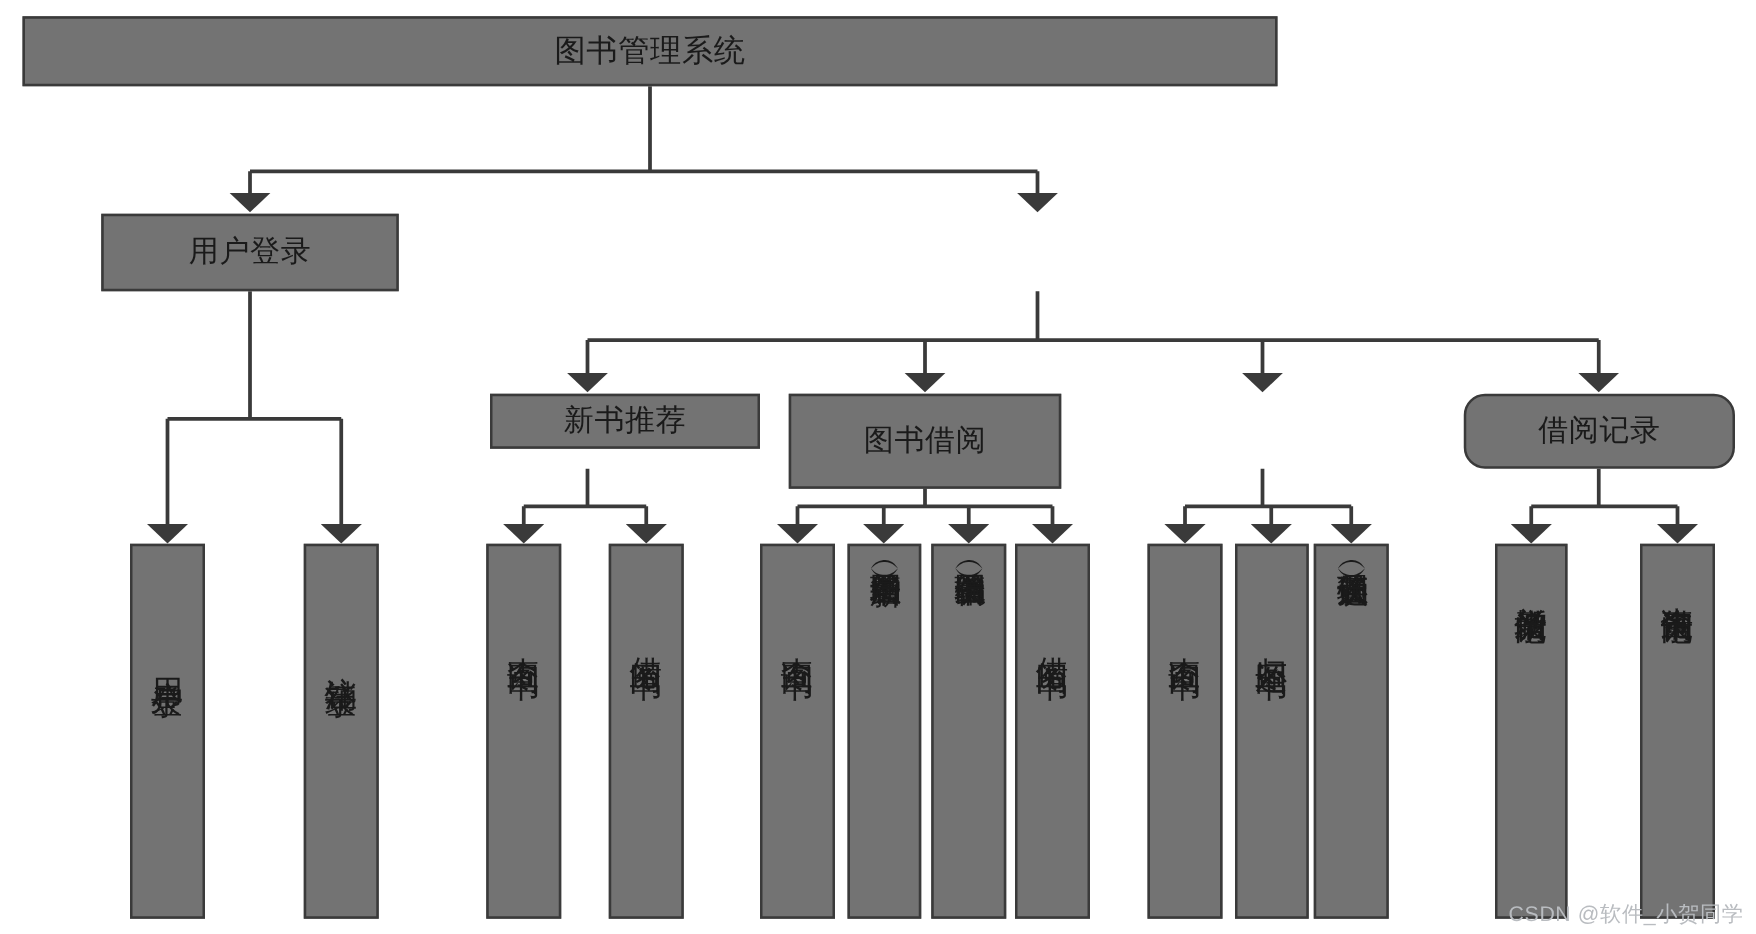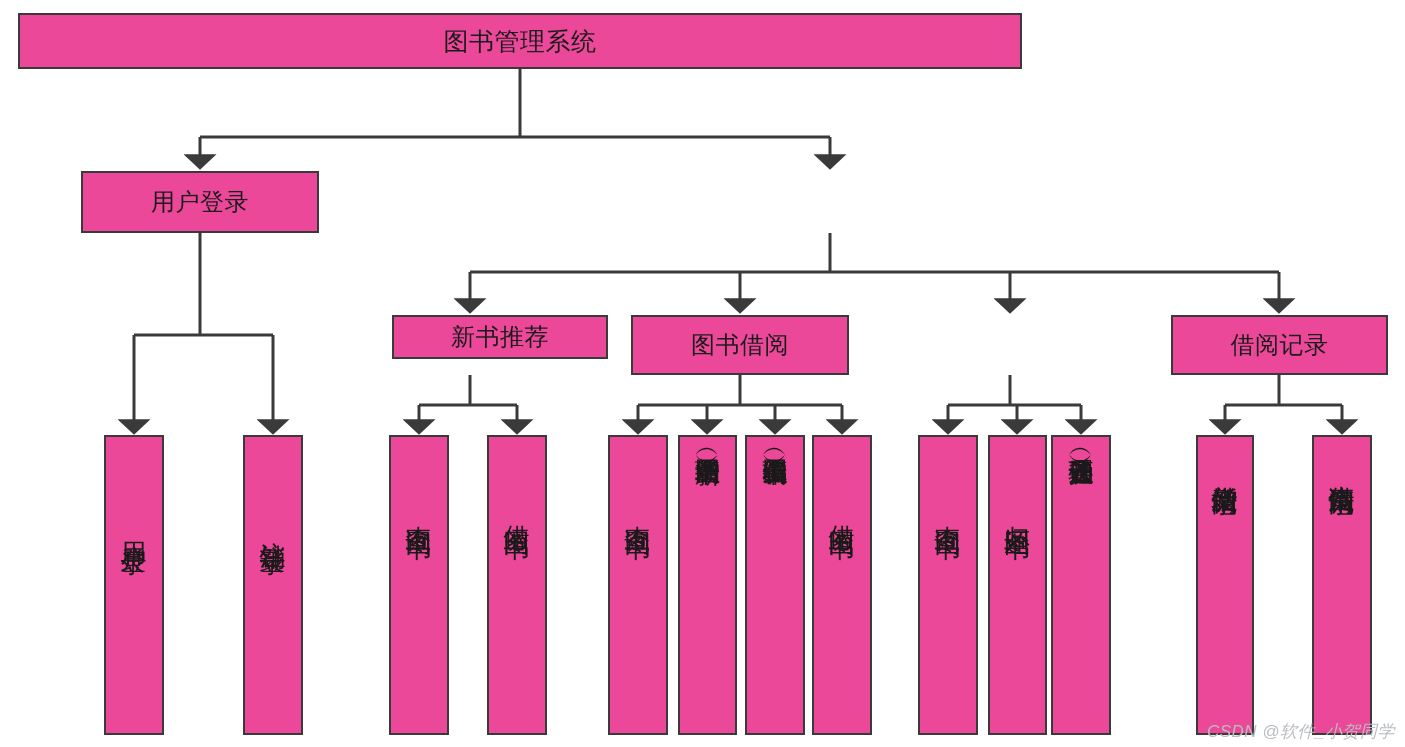--- a/index.html
+++ b/index.html
@@ -22,21 +22,21 @@
   svg.layer {
     position: absolute;
     left: 0;
     top: 0;
     width: 1405px;
     height: 747px;
   }
   .node-box {
     position: absolute;
     box-sizing: border-box;
-    background: #ec4899;
+    background: #737373;
     border: 2px solid #3a3a3a;
     display: flex;
     align-items: center;
     justify-content: center;
     overflow: hidden;
   }
   .node-label {
     color: #1a1a1a;
     line-height: 1.06;
     white-space: pre;
@@ -69,21 +69,20 @@
     letter-spacing: 0px;
   }
   .watermark {
     position: absolute;
     right: 10px;
     bottom: 4px;
     font-size: 17px;
     color: #b9bcc0;
     white-space: nowrap;
     letter-spacing: 0.5px;
-    font-style: italic;
   }
 </style>
 </head>
 <body>
 
 <div id="diagram-root">
 
   <svg class="layer" viewBox="0 0 1405 747" xmlns="http://www.w3.org/2000/svg">
     <defs>
       <marker id="arw" markerWidth="10" markerHeight="11" refX="2.6" refY="5.5" orient="auto" markerUnits="strokeWidth">
@@ -155,26 +154,26 @@
 
   <div class="node-box node-h" style="left:81px; top:171px; width:238px; height:62px;">
     <span class="node-label">用户登录</span>
   </div>
 
 
   <div class="node-box node-h" style="left:376px; top:315px; width:216px; height:44px;margin-left:16px;">
     <span class="node-label">新书推荐</span>
   </div>
 
-  <div class="node-box node-h" style="left:631px; top:315px; width:218px; height:60px;">
+  <div class="node-box node-h" style="left:631px; top:315px; width:218px; height:76px;">
     <span class="node-label">图书借阅</span>
   </div>
 
 
-  <div class="node-box node-h" style="left:1171px; top:315px; width:217px; height:60px;">
+  <div class="node-box node-h" style="left:1171px; top:315px; width:217px; height:60px;border-radius:17px;">
     <span class="node-label">借阅记录</span>
   </div>
 
   <div class="node-box node-v" style="left:104px; top:435px; width:60px; height:300px; padding-top:84px;">
     <span class="node-label">用户登录</span>
   </div>
 
   <div class="node-box node-v" style="left:243px; top:435px; width:60px; height:300px; padding-top:84px;">
     <span class="node-label">注销登录</span>
   </div>

